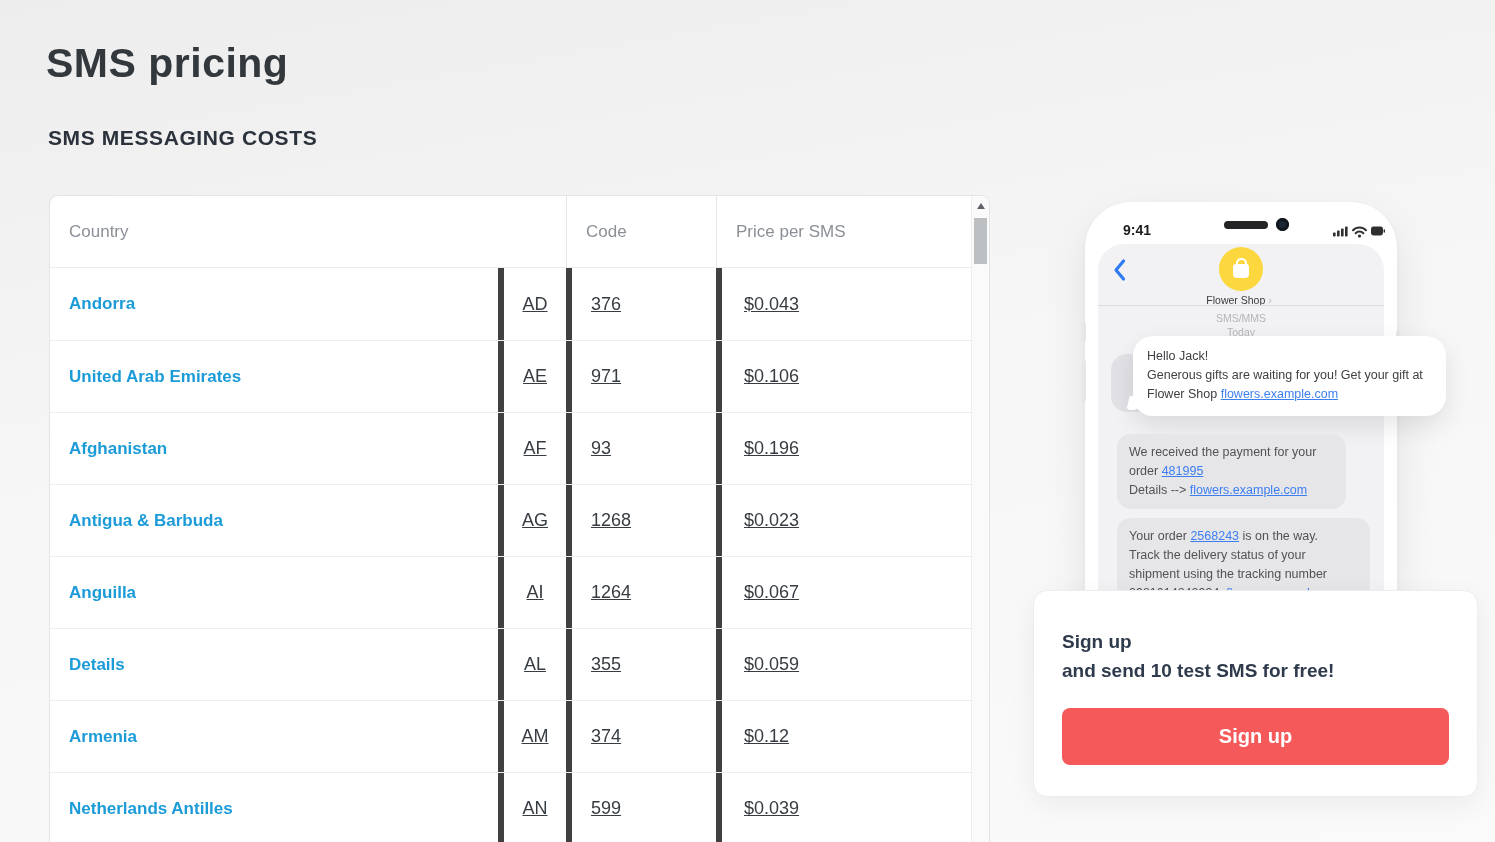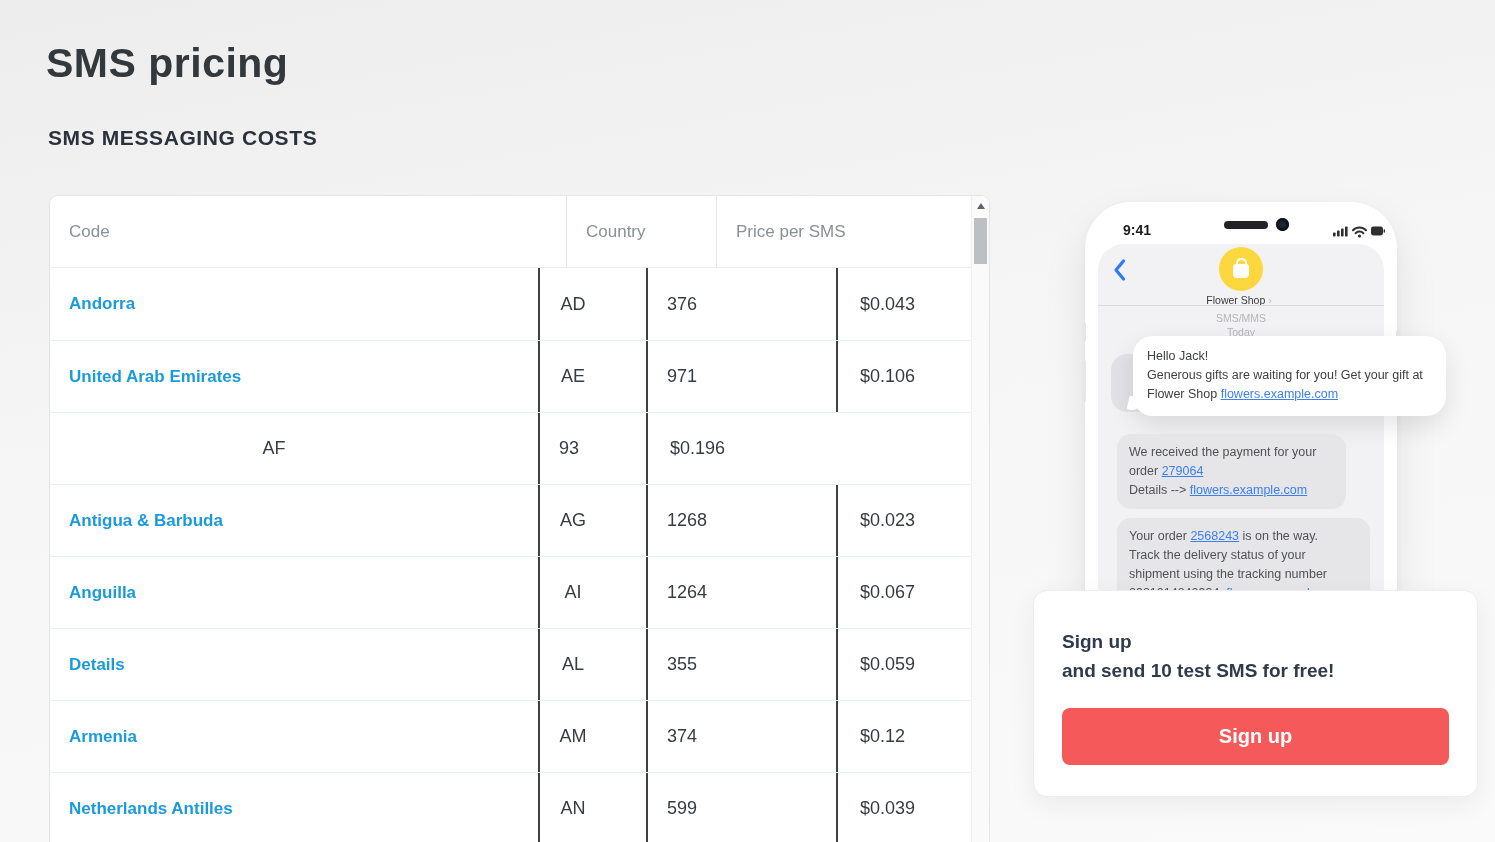--- a/index.html
+++ b/index.html
@@ -41,25 +41,25 @@
   .thead{
     display:grid;grid-template-columns:516px 150px 1fr;height:72px;
     border-bottom:1px solid #ececec;
   }
   .thead .th{
     display:flex;align-items:center;padding-left:19px;
     font-size:17px;color:#8a9096;
   }
   .thead .th + .th{border-left:1px solid #e6e6e6;}
   .trow{
-    display:grid;grid-template-columns:448px 68px 150px 1fr;height:72px;gap:40px;
+    display:grid;grid-template-columns:448px 68px 150px 1fr;height:72px;
   }
   .trow + .trow{border-top:1px solid #e9f0f2;}
   .trow .td{display:flex;align-items:center;padding-left:19px;font-size:18px;color:#363c42;}
-  .trow .td + .td{border-left:2px solid #404040;}
+  .trow .td + .td{border-left:6px solid #404040;text-decoration:underline;}
   .td.c-abbr{justify-content:center;padding-left:0;font-size:18px;}
   .td.c-price{padding-left:22px;}
   .country-link{
     color:var(--link-blue);font-size:17px;font-weight:700;
     text-decoration:none;cursor:pointer;
   }
 
   
   .tbl-scroll{
     flex:0 0 18px;background:#fafafb;border-left:1px solid #efefef;
@@ -166,22 +166,22 @@
 <body>
 
 <div class="page">
 
   <h1 class="page-title">SMS pricing</h1>
   <h2 class="page-subtitle">SMS MESSAGING COSTS</h2>
 
   <div class="table-card">
     <div class="table-main">
       <div class="thead">
+        <div class="th">Country</div>
         <div class="th">Code</div>
-        <div class="th">Country</div>
         <div class="th">Price per SMS</div>
       </div>
       <div id="rows-container">
   <div class="trow">
     <div class="td c-country">
       <a class="country-link">Andorra</a>
     </div>
     <div class="td c-abbr">AD</div>
     <div class="td c-code">376</div>
     <div class="td c-price">$0.043</div>
@@ -190,20 +190,23 @@
   <div class="trow">
     <div class="td c-country">
       <a class="country-link">United Arab Emirates</a>
     </div>
     <div class="td c-abbr">AE</div>
     <div class="td c-code">971</div>
     <div class="td c-price">$0.106</div>
   </div>
 
   <div class="trow">
+    <div class="td c-country">
+      <a class="country-link">Afghanistan</a>
+    </div>
     <div class="td c-abbr">AF</div>
     <div class="td c-code">93</div>
     <div class="td c-price">$0.196</div>
   </div>
 
   <div class="trow">
     <div class="td c-country">
       <a class="country-link">Antigua &amp; Barbuda</a>
     </div>
     <div class="td c-abbr">AG</div>
@@ -292,21 +295,21 @@
         <span class="chev">›</span>
       </div>
       <div class="screen-divider"></div>
       <div class="chat-meta meta-1">SMS/MMS</div>
       <div class="chat-meta meta-2">Today</div>
     </div>
 
     <div class="bubble peek-bubble"></div>
     <div class="bubble bubble-white"><span>Hello Jack!
 Generous gifts are waiting for you! Get your gift at Flower Shop </span><span class="msg-link u">flowers.example.com</span></div>
-    <div class="bubble bubble-gray bubble-g2"><span>We received the payment for your order </span><span class="msg-link u">279064</span><span>
+    <div class="bubble bubble-gray bubble-g2"><span>We received the payment for your order </span><span class="msg-link u">481995</span><span>
 Details --&gt; </span><span class="msg-link u">flowers.example.com</span></div>
     <div class="bubble bubble-gray bubble-g3"><span>Your order </span><span class="msg-link u">2568243</span><span> is on the way.
 Track the delivery status of your shipment using the tracking number 2981014842934. </span><span class="msg-link">flowers.example.com</span></div>
   </div>
 
   <div class="signup-card">
     <div class="signup-line">Sign up</div>
     <div class="signup-line">and send 10 test SMS for free!</div>
     <button class="signup-btn">Sign up</button>
   </div>

